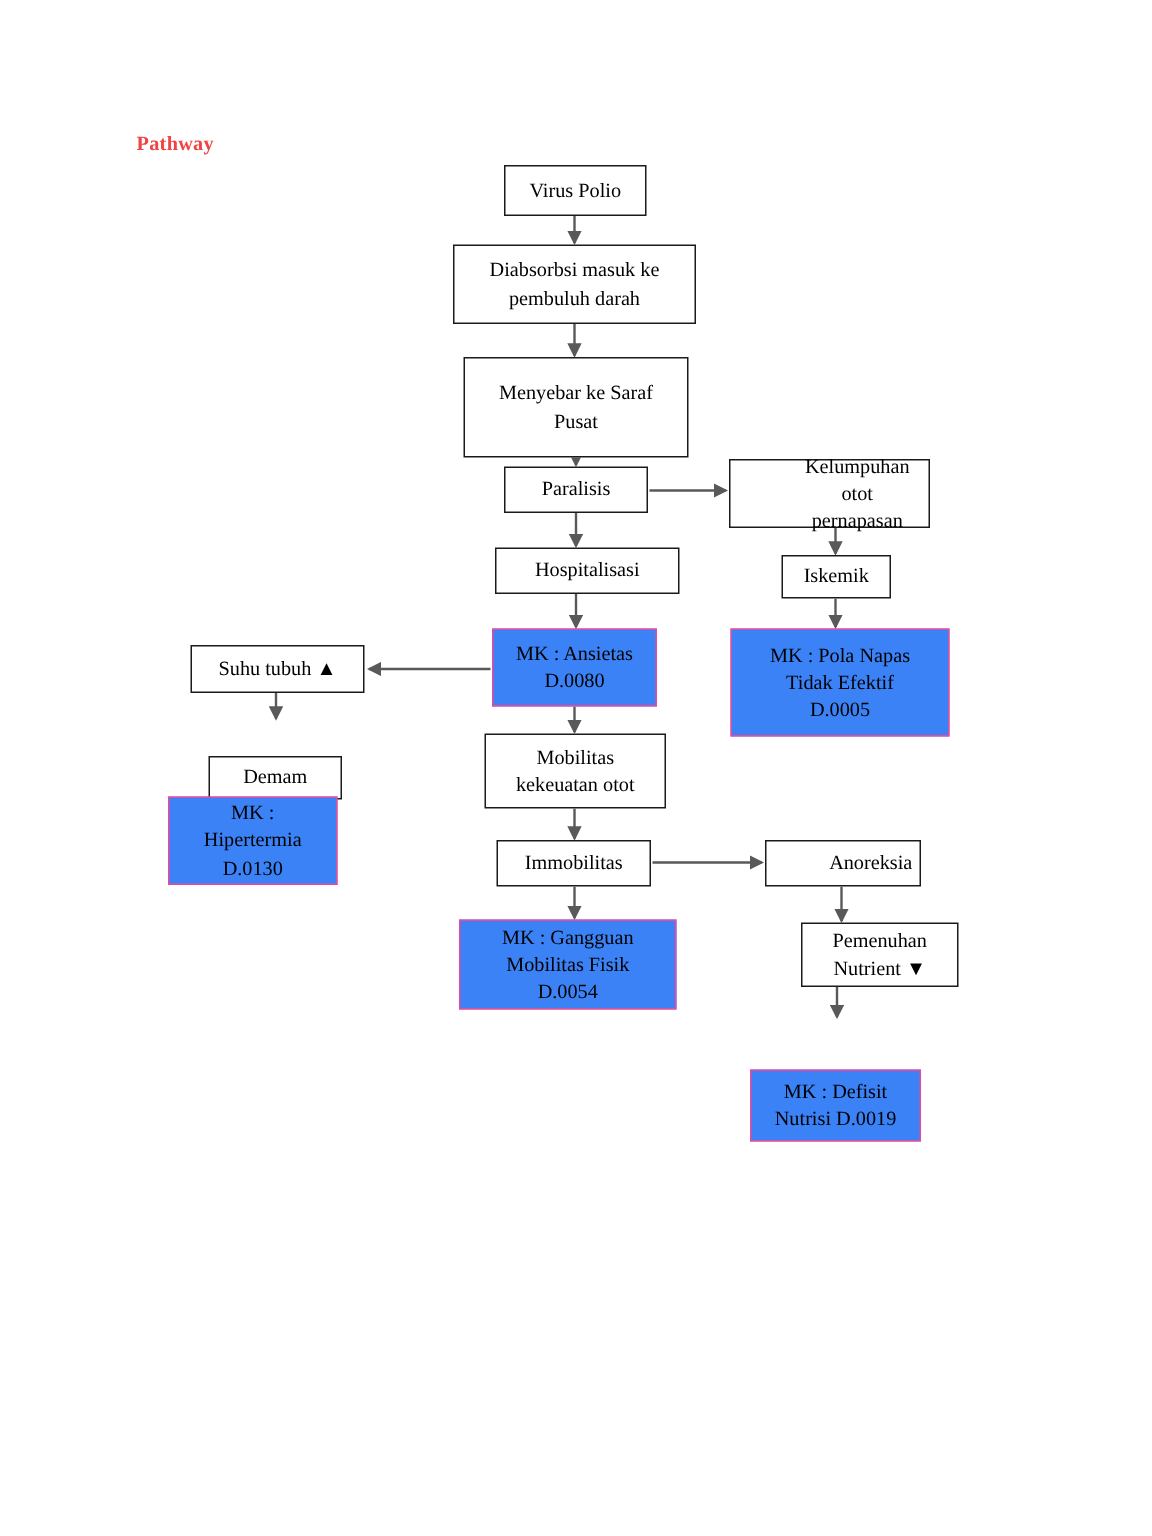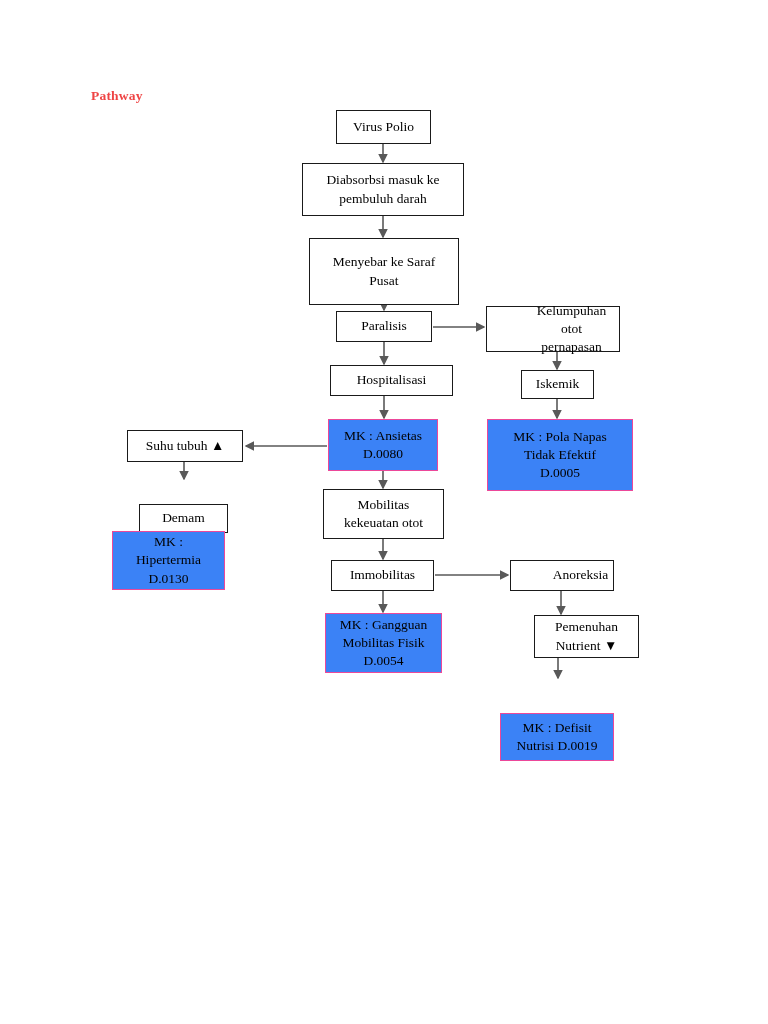--- a/index.html
+++ b/index.html
@@ -179,21 +179,21 @@
 
   <div class="node plain" style="left:510px; top:560px; width:104px; height:31px;padding-left:40px;">
     <span class="txt">Anoreksia</span>
   </div>
 
   <div class="node plain" style="left:508px; top:615px; width:105px; height:43px;margin-left:26px;">
     <span class="txt">Pemenuhan
 Nutrient ▼</span>
   </div>
 
-  <div class="node diagnosis" style="left:325px; top:613px; width:117px; height:60px;">
+  <div class="node diagnosis" style="left:306px; top:613px; width:145px; height:60px;">
     <span class="txt">MK : Gangguan
 Mobilitas Fisik
 D.0054</span>
   </div>
 
   <div class="node diagnosis" style="left:500px; top:713px; width:114px; height:48px;">
     <span class="txt">MK : Defisit
 Nutrisi D.0019</span>
   </div>
 

